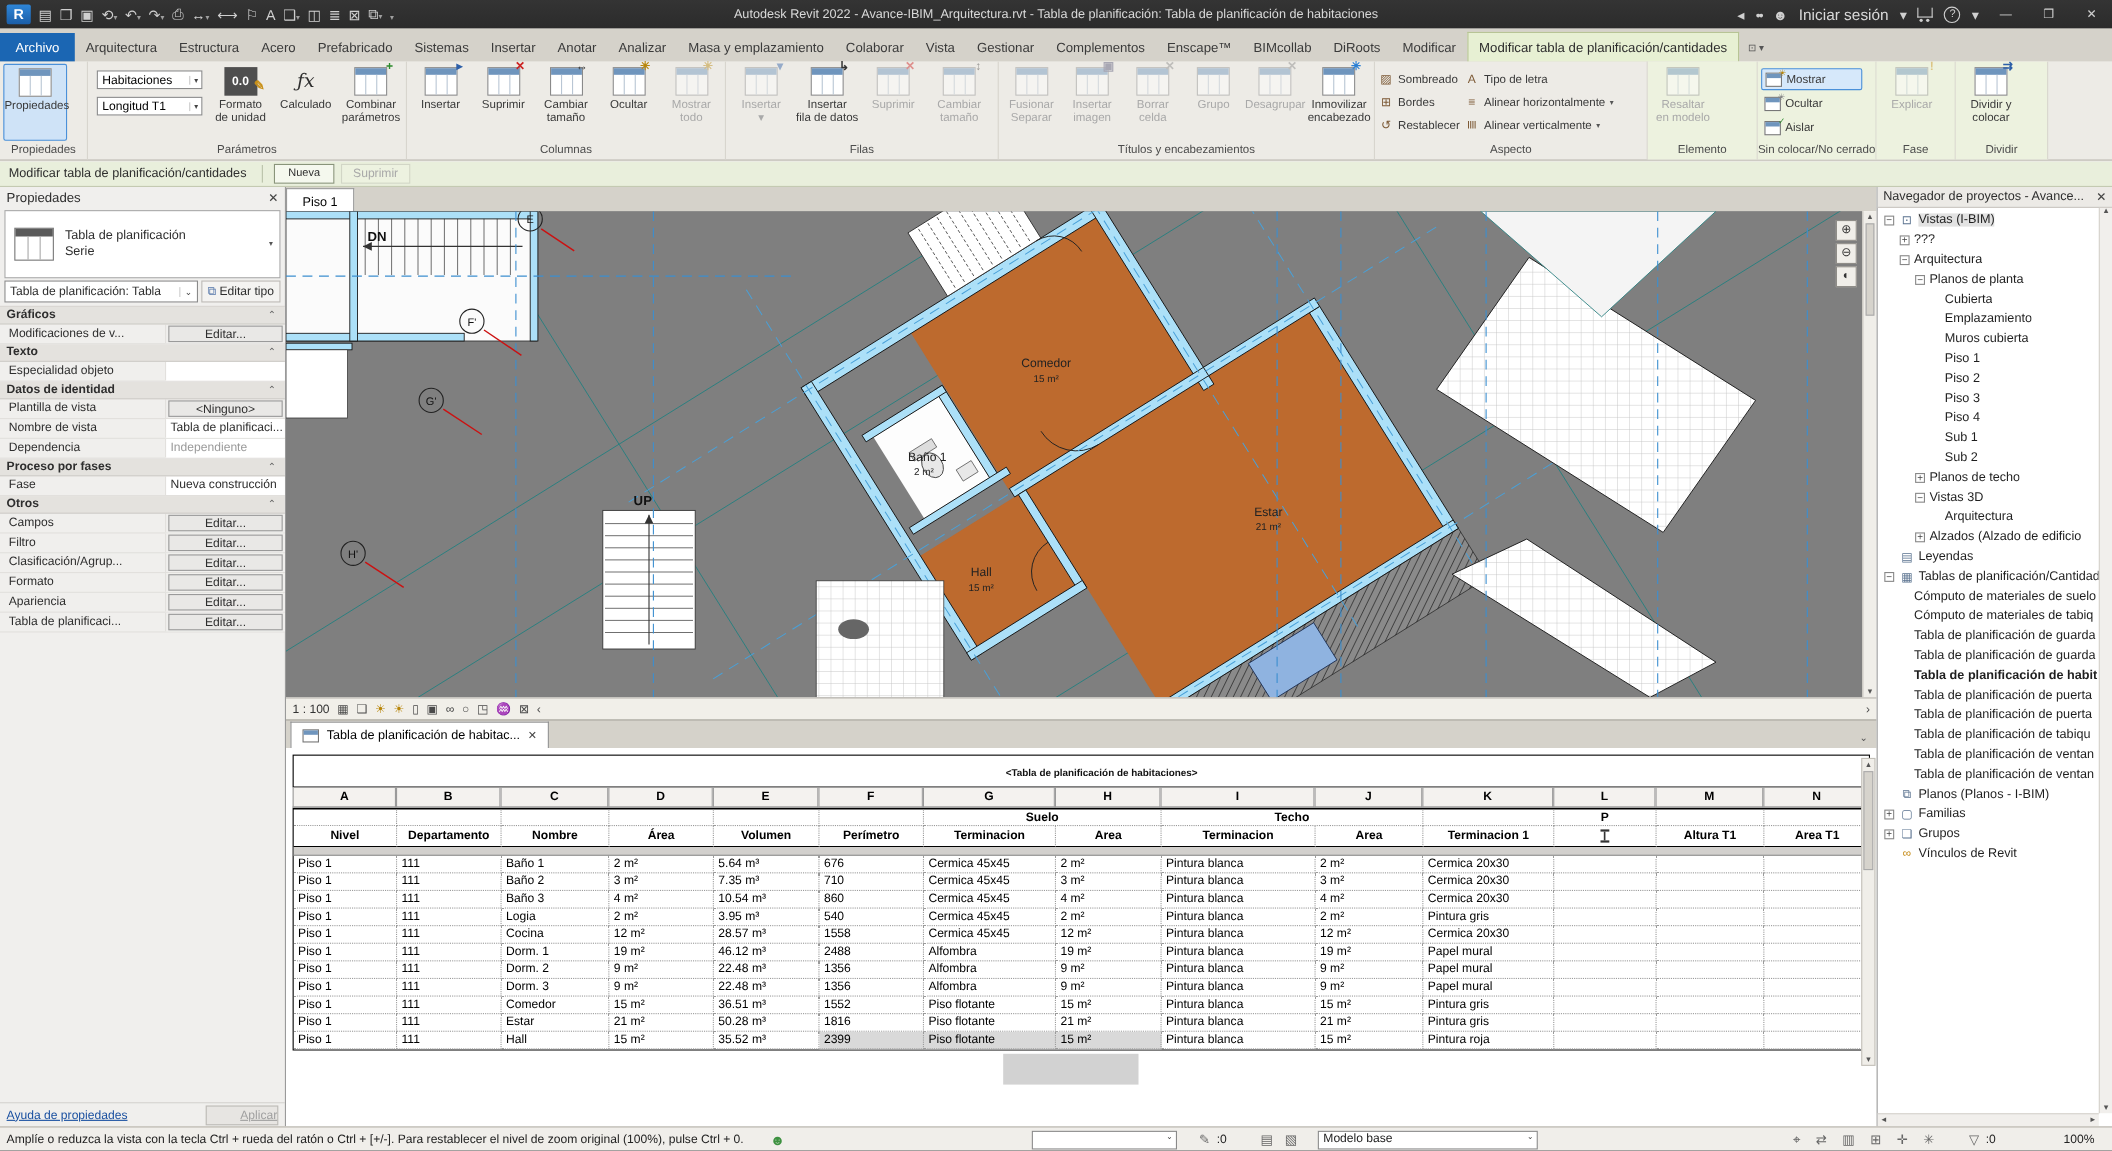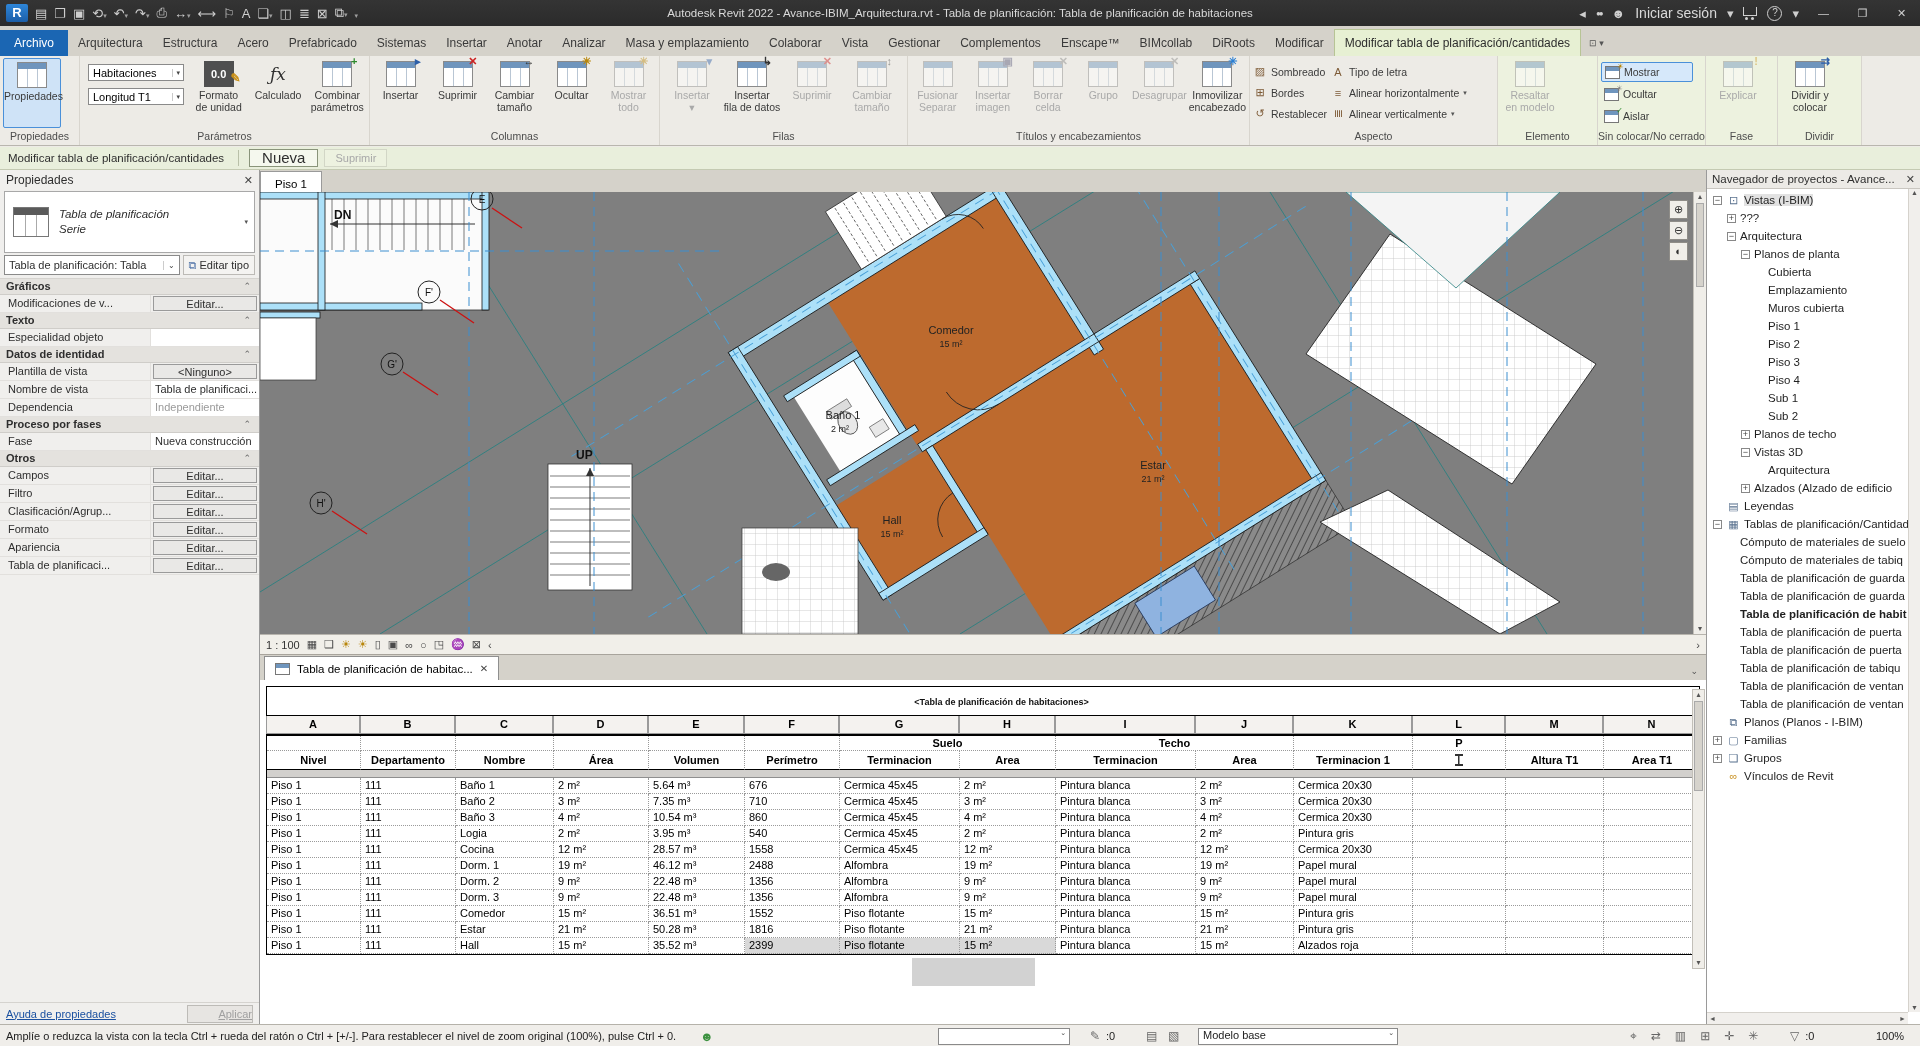--- a/index.html
+++ b/index.html
@@ -73,35 +73,35 @@
             color:#3a3a3a; padding:0 3px; }
   .stkbtn.sel { border:1px solid #4a90d9; background:#d6e8fa; border-radius:2px; }
   .minitab { width:15px; height:13px; background:#fff; border:1px solid #777; position:relative; flex:none;}
   .minitab::before{content:"";position:absolute;left:0;top:0;width:100%;height:4px;background:#6f95bd;}
   .dda { font-size:7px; color:#555; }
 
   
   .optbar { position:absolute; left:0; top:147px; width:100%; height:23px; background:#e9efdc;
             border-bottom:1px solid #c4cab2; display:flex; align-items:center; font-size:11.5px; color:#2e2e2e; }
   .optbar .sep { width:1px; height:16px; background:#b9c0a8; margin:0 10px 0 14px; }
-  .btn-nueva { height:18px; padding:0 12px; background:#f5f8ee; border:1px solid #89947a; font-size:15px;
+  .btn-nueva { height:18px; padding:0 12px; background:#f5f8ee; border:1px solid #89947a; font-size:10px;
                line-height:16px; color:#2e2e2e; }
   .btn-supr { height:18px; padding:0 10px; margin-left:6px; background:#edf2e0; border:1px solid #d2d6c6;
               font-size:11px; line-height:16px; color:#a8a8a8; }
 
   
   .props { position:absolute; left:0; top:170px; width:260px; bottom:22px; background:#f0efed;
            border-right:1px solid #9a9a9a; font-size:11px; color:#2e2e2e; }
   .props-head { height:20px; display:flex; align-items:center; padding:0 6px; font-size:12px; }
   .props-head .x { margin-left:auto; color:#444; font-size:11px; }
   .typebox { margin:1px 4px; height:62px; background:#fff; border:1px solid #a8a8a8; display:flex; align-items:center; }
   .typeicon { width:36px; height:30px; margin:0 10px 0 8px; background:#fff; border:1px solid #777; position:relative; }
   .typeicon::before{content:"";position:absolute;left:0;top:0;width:100%;height:7px;background:#5a5a5a;}
   .typeicon::after{content:"";position:absolute;left:11px;top:7px;bottom:0;width:1px;background:#aaa;box-shadow:11px 0 0 #aaa;}
-  .typetext { font-size:11.5px; line-height:15px; flex:1;font-style:italic; }
+  .typetext { font-size:11.5px; line-height:15px; flex:1; }
   .typebox .dda { margin-right:6px; }
   .selrow { display:flex; margin:2px 4px; gap:3px; align-items:center; }
   .iselect { flex:1; height:20px; background:#fff; border:1px solid #8a8a8a; display:flex; align-items:center; }
   .iselect span{ flex:1; padding-left:4px; white-space:nowrap; overflow:hidden;}
   .iselect i{ font-style:normal; font-size:8px; color:#444; padding:0 4px; border-left:1px solid #ccc;}
   .etype { height:20px; display:flex; align-items:center; gap:3px; padding:0 5px; border:1px solid #bcbab6; background:#f4f3f1;}
   .etype .g { color:#5577aa; font-size:11px; }
   .pgrid { margin-top:3px; border-top:1px solid #d5d3cf; }
   .prow { display:flex; height:18px; border-bottom:1px solid #e2e0dd; align-items:stretch; }
   .prow .lab { width:150px; padding:2px 0 0 8px; white-space:nowrap; overflow:hidden; }
@@ -933,21 +933,21 @@
             <div class="dcell">Piso 1</div>
             <div class="dcell">111</div>
             <div class="dcell">Hall</div>
             <div class="dcell">15 m²</div>
             <div class="dcell">35.52 m³</div>
             <div class="dcell selc">2399</div>
             <div class="dcell selc">Piso flotante</div>
             <div class="dcell selc">15 m²</div>
             <div class="dcell">Pintura blanca</div>
             <div class="dcell">15 m²</div>
-            <div class="dcell">Alzados roja</div>
+            <div class="dcell">Pintura roja</div>
             <div class="dcell"></div>
             <div class="dcell"></div>
             <div class="dcell"></div>
           </div>
         </div>
       <div class="artifact"></div>
       <div class="sscroll">▴<div class="thumb"></div><div style="position:absolute;bottom:1px;left:0;width:100%">▾</div></div>
     </div>
   </div>
 

